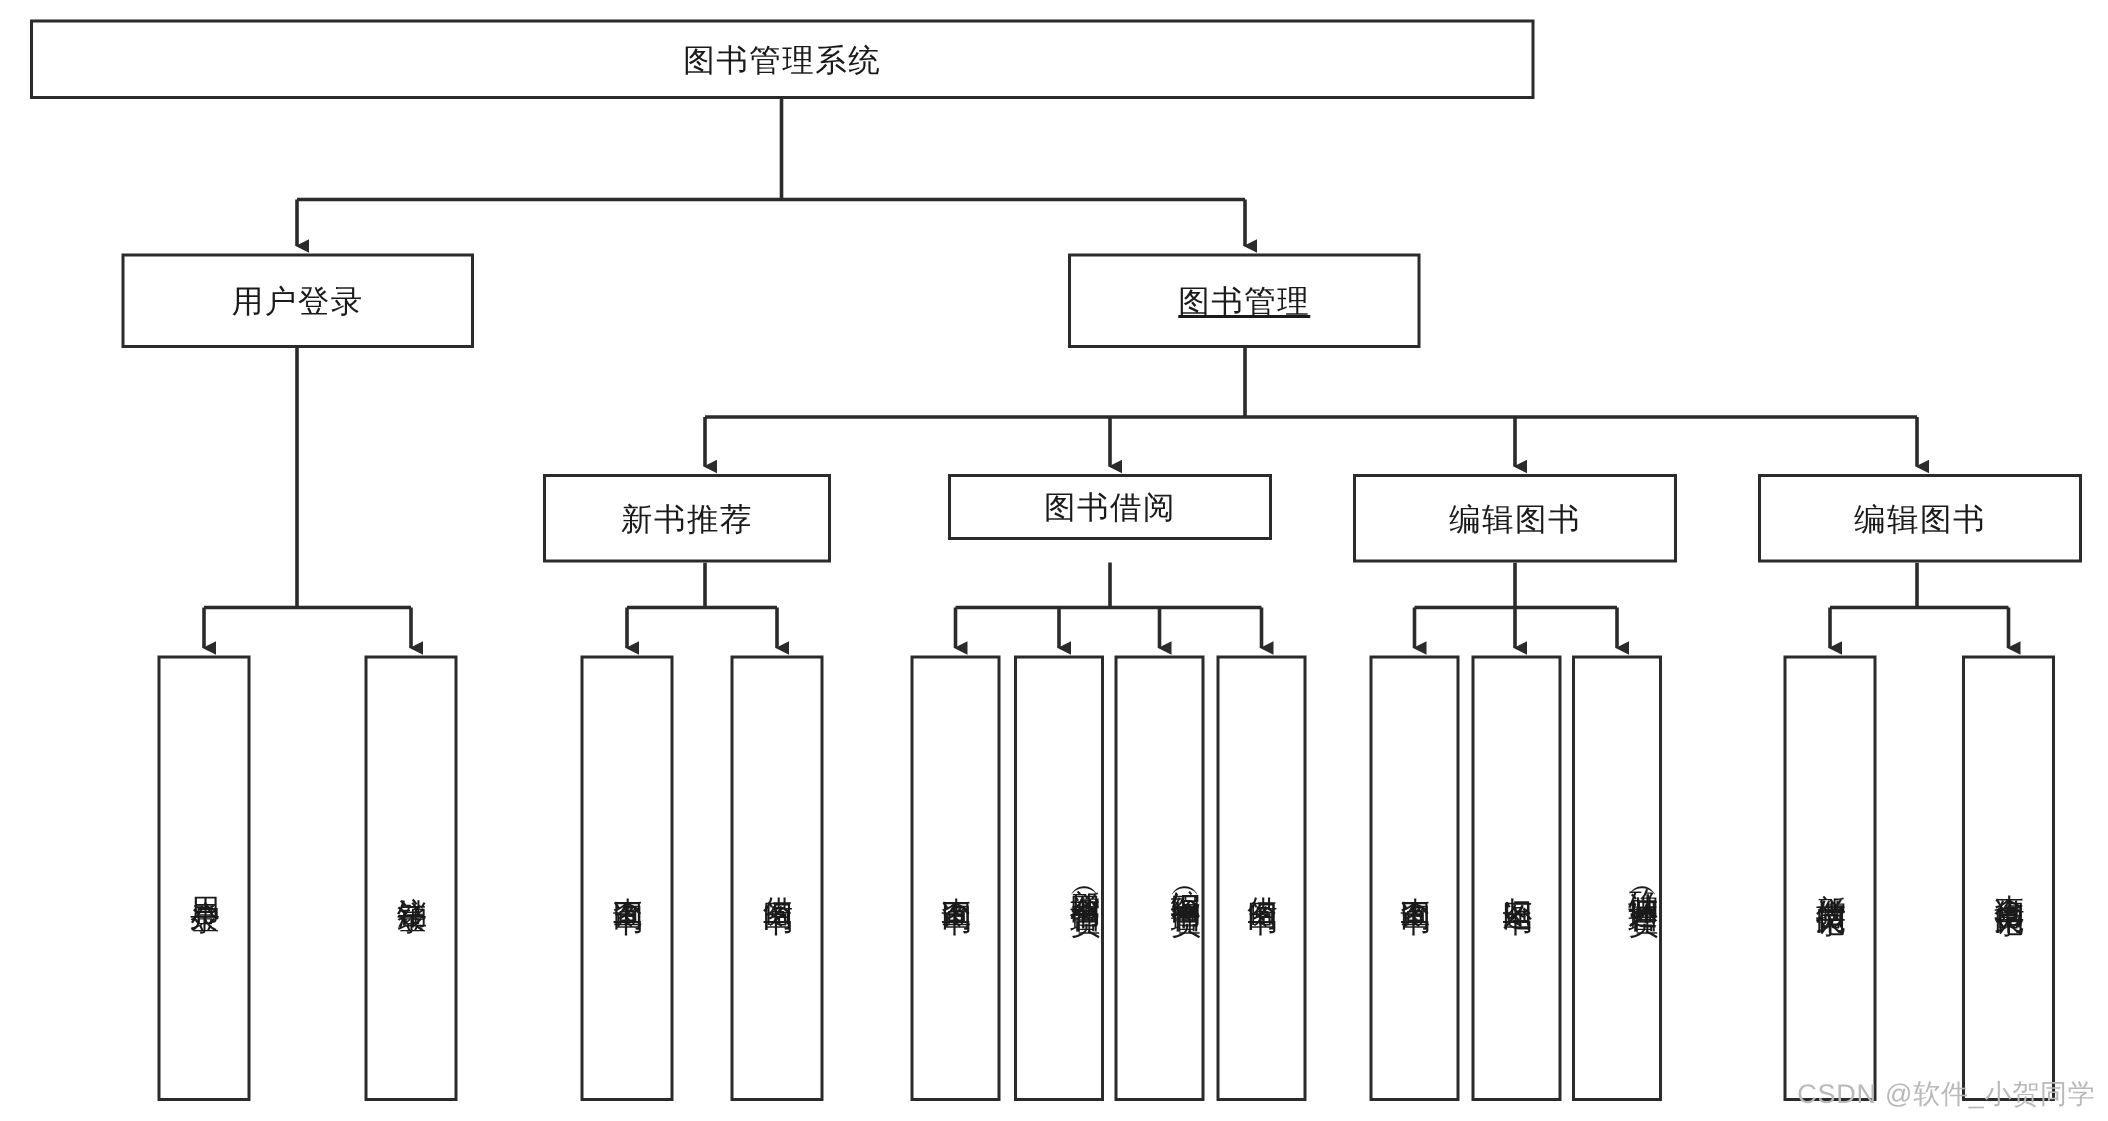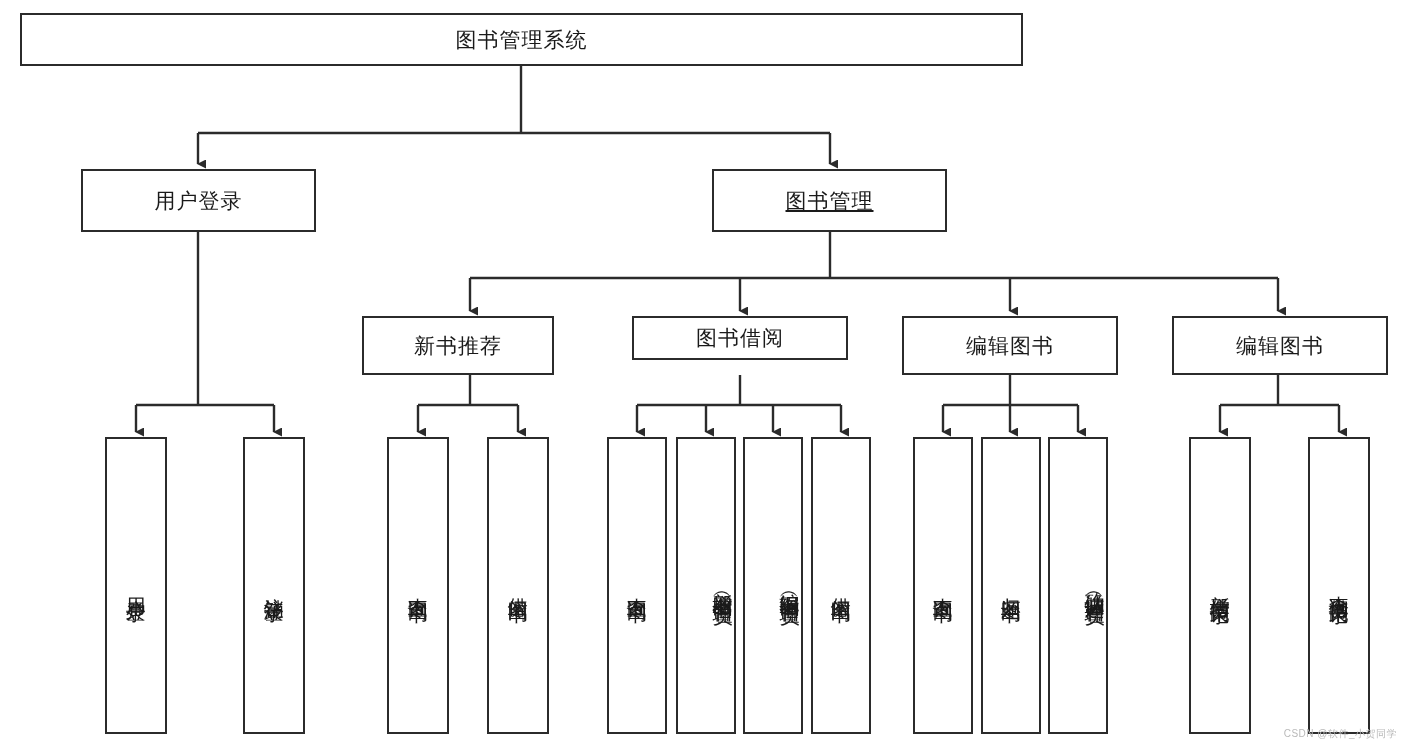--- a/index.html
+++ b/index.html
@@ -8,21 +8,21 @@
   #diagram-root{position:relative;width:1405px;height:747px;background:#fff;}
   svg.wires{position:absolute;left:0;top:0;width:1405px;height:747px;}
   .node{position:absolute;box-sizing:border-box;background:#ffffff;
         border:2px solid #2b2b2b;display:flex;align-items:center;
         justify-content:center;text-align:center;}
   .node.h{font-size:21px;letter-spacing:1px;}
   .node.v{writing-mode:vertical-rl;text-orientation:upright;
           font-size:20px;letter-spacing:2px;line-height:1.12;
           padding-top:6px;padding-bottom:6px;align-items:flex-start;}
   .node.v.mid{align-items:center;}
-  .watermark{position:absolute;right:8px;bottom:6px;font-size:10px;
+  .watermark{position:absolute;right:8px;bottom:6px;font-size:18px;
              color:#b9b9b9;letter-spacing:0.5px;white-space:nowrap;}
 </style>
 </head>
 <body>
 
 <div id="diagram-root">
 
   <svg class="wires" viewBox="0 0 1405 747" xmlns="http://www.w3.org/2000/svg">
     <defs>
       <marker id="arrow" markerWidth="10" markerHeight="10" refX="4.5" refY="8" orient="auto" markerUnits="userSpaceOnUse">

